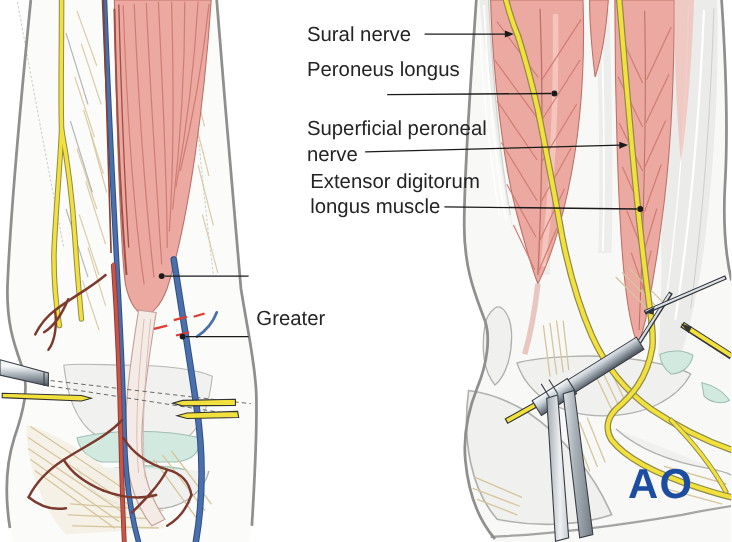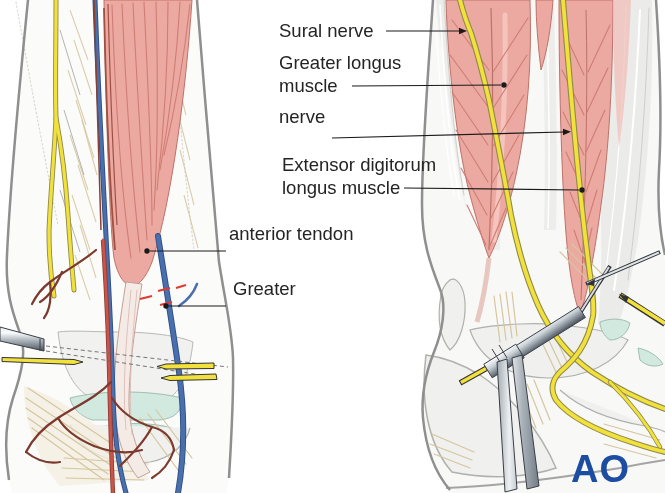--- a/index.html
+++ b/index.html
@@ -3,21 +3,21 @@
 <meta charset="utf-8">
 <style>
   html,body{margin:0;padding:0;background:#ffffff;}
   #stage{position:relative;width:665px;height:493px;overflow:hidden;background:#fff;
          font-family:"Liberation Sans","DejaVu Sans",sans-serif;}
   #art{position:absolute;left:0;top:0;}
   .label{position:absolute;color:var(--c-label-text);font-size:18.5px;line-height:23px;
          white-space:nowrap;}
   .lline{display:block;}
   #ao-logo{position:absolute;left:571px;top:421px;color:var(--c-ao-blue);
-           font-size:38px;font-weight:bold;letter-spacing:1px;line-height:40px;margin-top:28px;}
+           font-size:38px;font-weight:bold;letter-spacing:1px;line-height:40px;}
   
   .outline{stroke:var(--c-leg-outline);fill:none;}
   .musc{fill:var(--c-muscle-fill);stroke:var(--c-muscle-edge);stroke-width:1;}
   .mstreak{stroke:var(--c-muscle-streak);fill:none;stroke-width:1.1;stroke-linecap:round;}
   .mhi{stroke:var(--c-muscle-highlight);fill:none;stroke-linecap:round;}
   .nervb{stroke:var(--c-nerve-border);fill:none;stroke-linecap:round;}
   .nerv{stroke:var(--c-nerve-yellow);fill:none;stroke-linecap:round;}
   .veinb{stroke:var(--c-vein-border);fill:none;stroke-linecap:round;}
   .vein{stroke:var(--c-vein-blue);fill:none;stroke-linecap:round;}
   .artr{stroke:var(--c-artery-red);fill:none;stroke-linecap:round;}
@@ -342,32 +342,31 @@
     <circle cx="147" cy="251" r="2.7" class="ldot"></circle>
     <line x1="226" y1="306" x2="169" y2="306" class="leader"></line>
     <circle cx="166" cy="306" r="2.7" class="ldot"></circle>
   </g>
 </svg>
 
 <div class="label" style="left:279px;top:19px">
   <span class="lline">Sural nerve</span>
 </div>
 <div class="label" style="left:279px;top:51px">
-  <span class="lline">Greater longus</span>
-  <span class="lline">muscle</span>
+  <span class="lline">Peroneus longus</span>
 </div>
 <div class="label" style="left:279px;top:105px">
+  <span class="lline">Superficial peroneal</span>
   <span class="lline">nerve</span>
 </div>
 <div class="label" style="left:282px;top:153px">
   <span class="lline">Extensor digitorum</span>
   <span class="lline">longus muscle</span>
 </div>
 <div class="label" style="left:229px;top:222px">
-  <span class="lline">anterior tendon</span>
 </div>
 <div class="label" style="left:233px;top:277px">
   <span class="lline">Greater</span>
 </div>
 
 <div id="ao-logo">AO</div>
 
 </div>
 
 </body></html>

